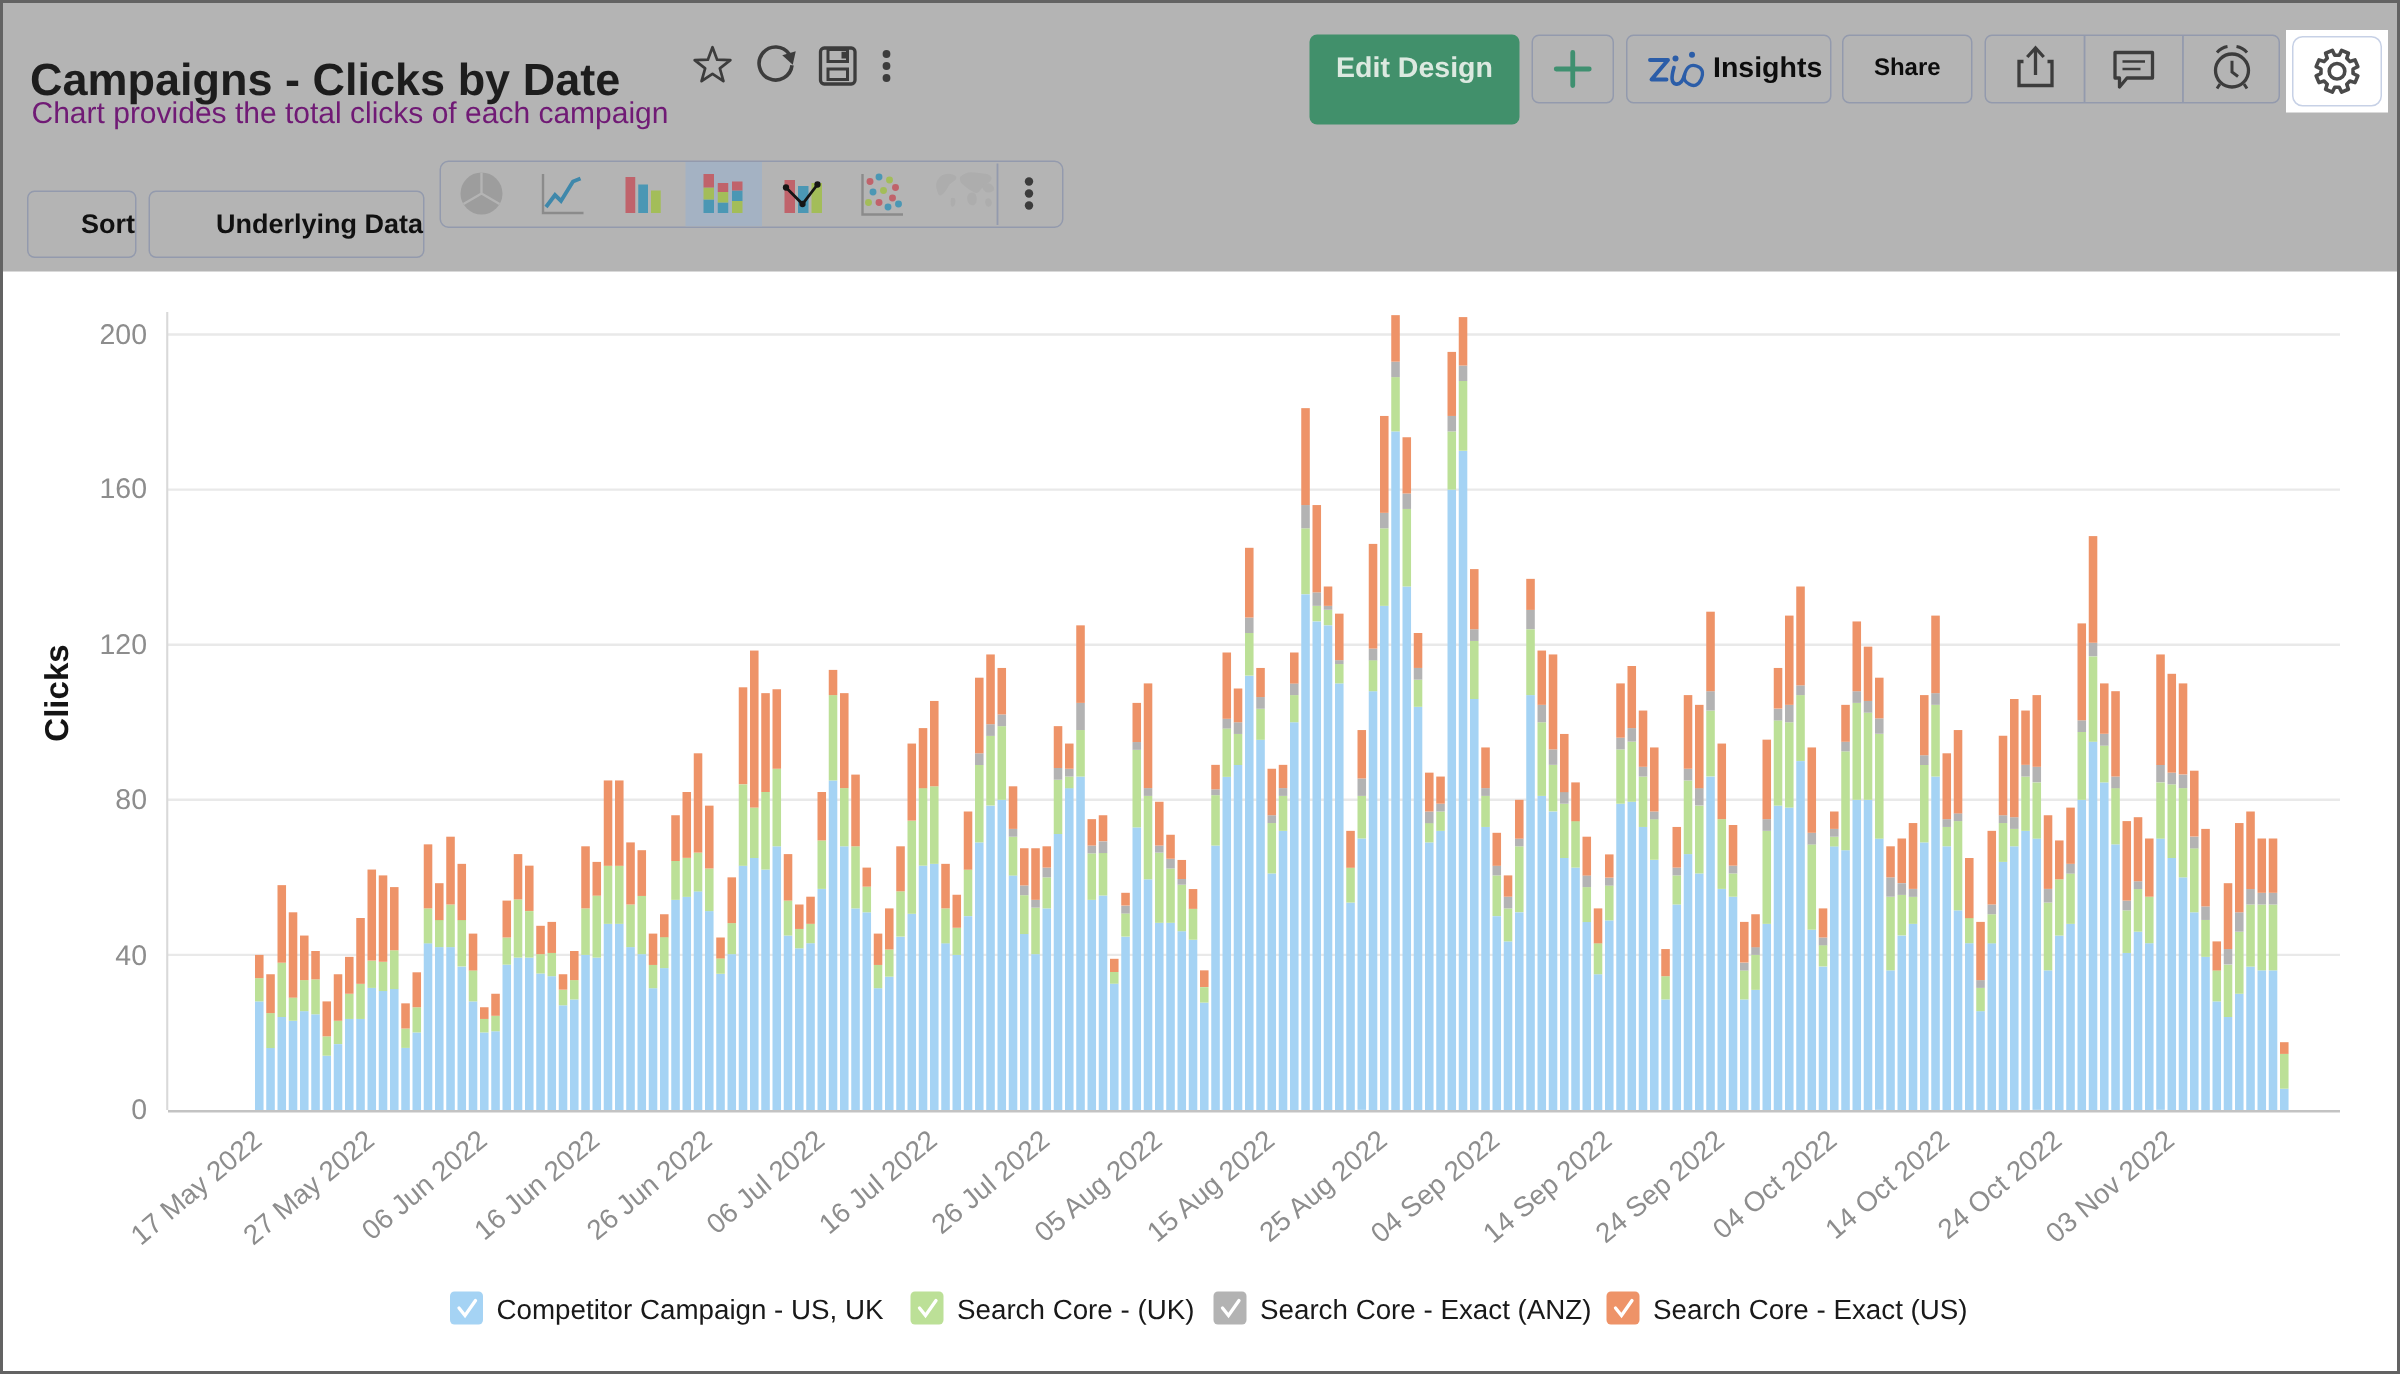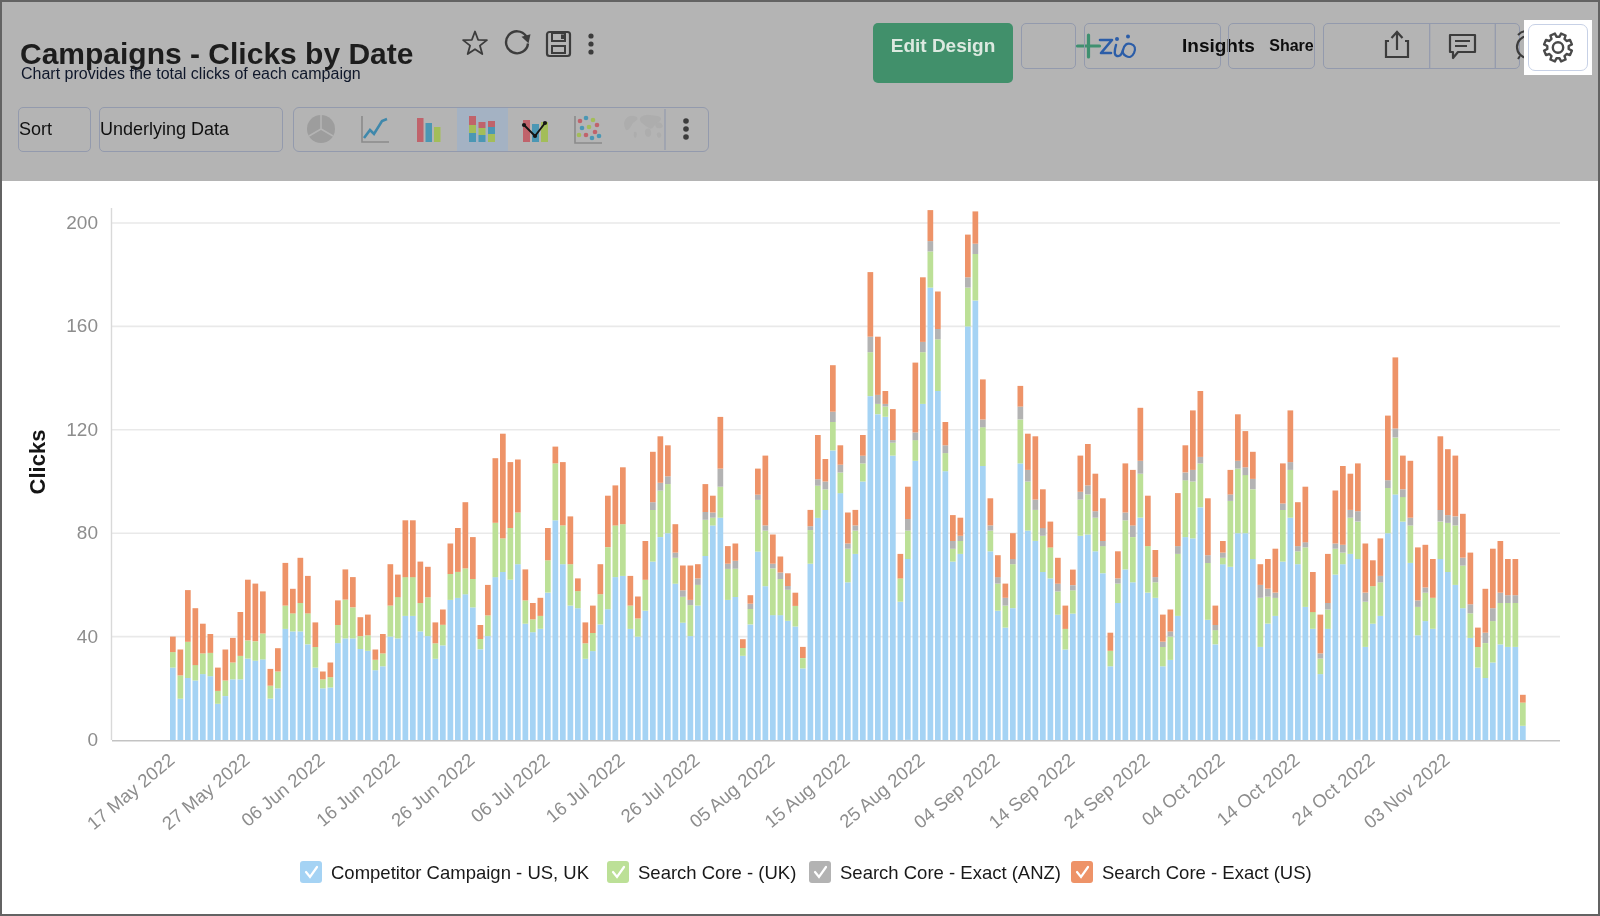--- a/index.html
+++ b/index.html
@@ -1,28 +1,28 @@
 <!DOCTYPE html>
 <html><head>
 <meta charset="utf-8">
 <style>
 * { margin:0; padding:0; box-sizing:border-box; }
 html,body { width:1600px; height:916px; overflow:hidden; }
 body { font-family:"Liberation Sans", sans-serif; background:#fff; }
 .page { position:relative; width:1600px; height:916px; border:2px solid #636363; background:#fff; }
 .hdr { position:absolute; left:0; top:0; width:1596px; height:179px; background:#b4b4b4; }
 .title { position:absolute; left:18px; top:35px; font-size:30px; font-weight:bold; color:#1d1d1d; letter-spacing:0px; }
-.subtitle { position:absolute; left:19px; top:63px; font-size:16px; color:#0f172a; }
-.btn { position:absolute; border:1px solid #939aad; border-radius:5px; color:#111; font-size:18px; font-weight:normal; text-align:left; }
+.subtitle { position:absolute; left:19px; top:63px; font-size:20px; color:#701a75; }
+.btn { position:absolute; border:1px solid #939aad; border-radius:5px; color:#111; font-size:18px; font-weight:bold; text-align:right;margin-top:20px; }
 .row2 { top:105px; height:45px; line-height:43px; }
 #sort { left:16px; width:73px; }
 #undata { left:97px; width:184px; }
 #tbar { position:absolute; left:291px; top:105px; width:416px; height:45px; border:1px solid #939aad; border-radius:6px; }
 #edesign { position:absolute; left:871px; top:21px; width:140px; height:60px; background:#41906b; border-radius:5px; color:#dce9e0; font-size:19px; font-weight:bold; text-align:center; line-height:46px; }
-.rbtn { position:absolute; top:21px; height:46px; border:1px solid #939aad; border-radius:5px; text-align:center;padding-left:40px; }
+.rbtn { position:absolute; top:21px; height:46px; border:1px solid #939aad; border-radius:5px; text-align:center; }
 #plus { left:1019px; width:55px; }
 #insights { left:1082px; width:137px; color:#0d0d0d; font-size:19px; font-weight:bold; line-height:44px; text-align:left; text-indent:57px; }
 #share { left:1226px; width:87px; color:#0d0d0d; font-size:16px; font-weight:bold; line-height:44px; }
 #icons3 { left:1321px; width:197px; }
 #gearbox { position:absolute; left:1522px; top:18px; width:68px; height:55px; background:#fff; }
 #gearin { position:absolute; left:4px; top:4px; width:60px; height:47px; border:1px solid #c7d1e6; border-radius:7px; }
 svg text { font-family:"Liberation Sans", sans-serif; }
 </style>
 </head>
 <body>

